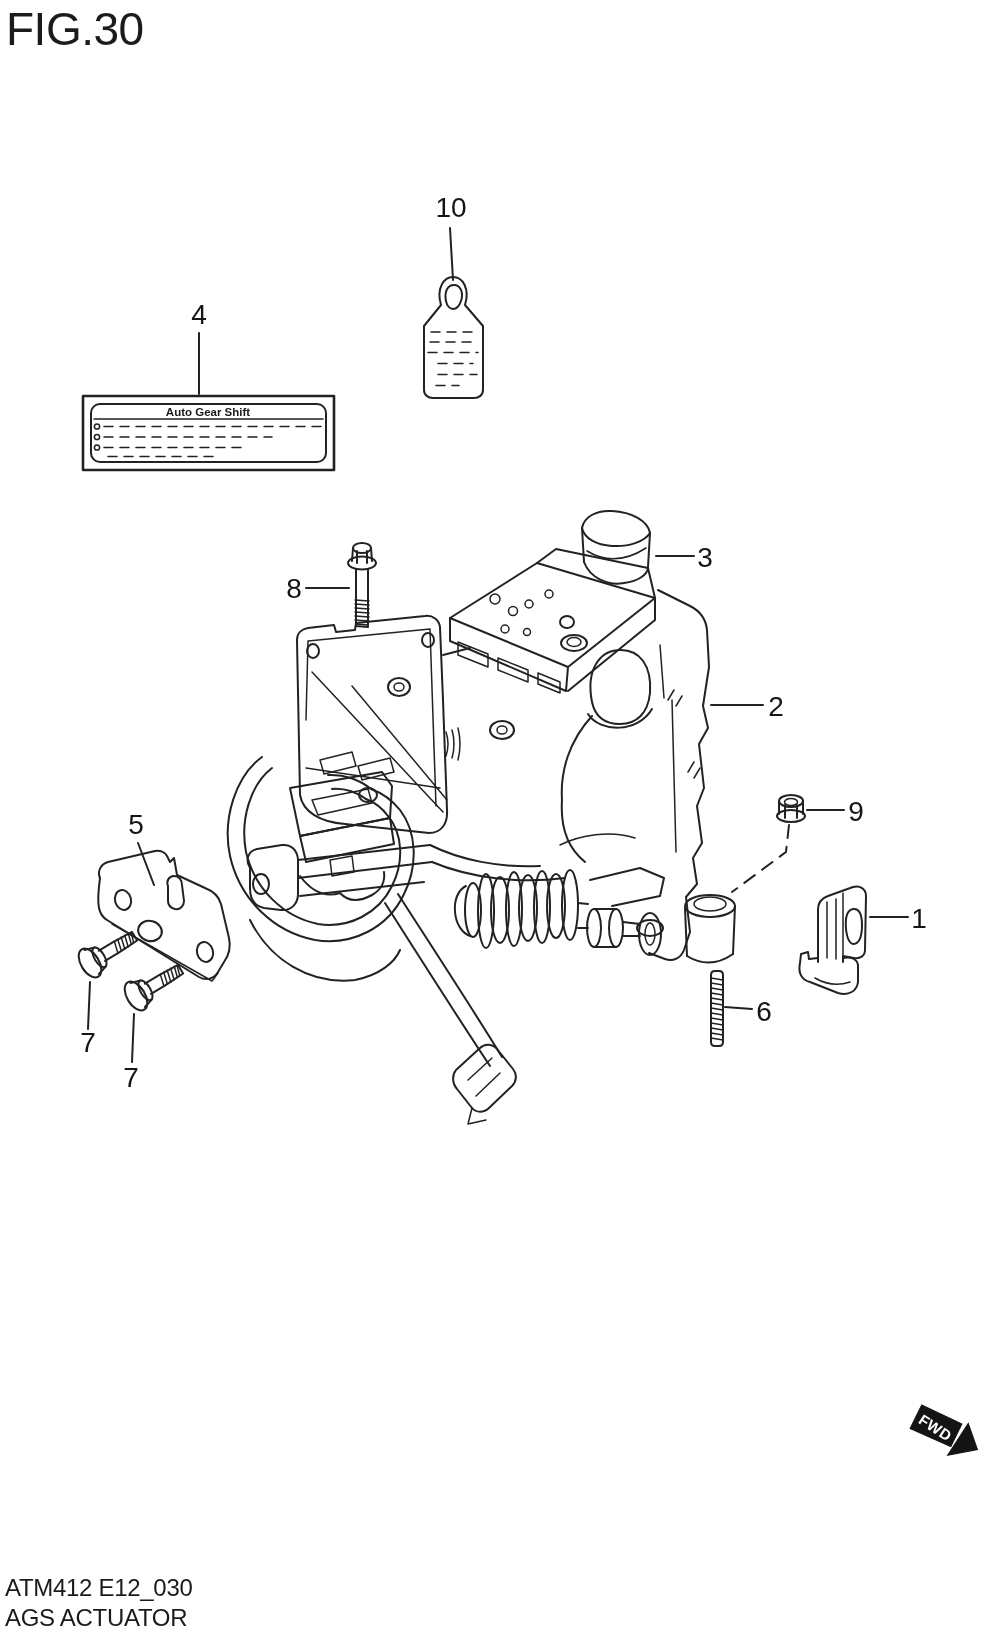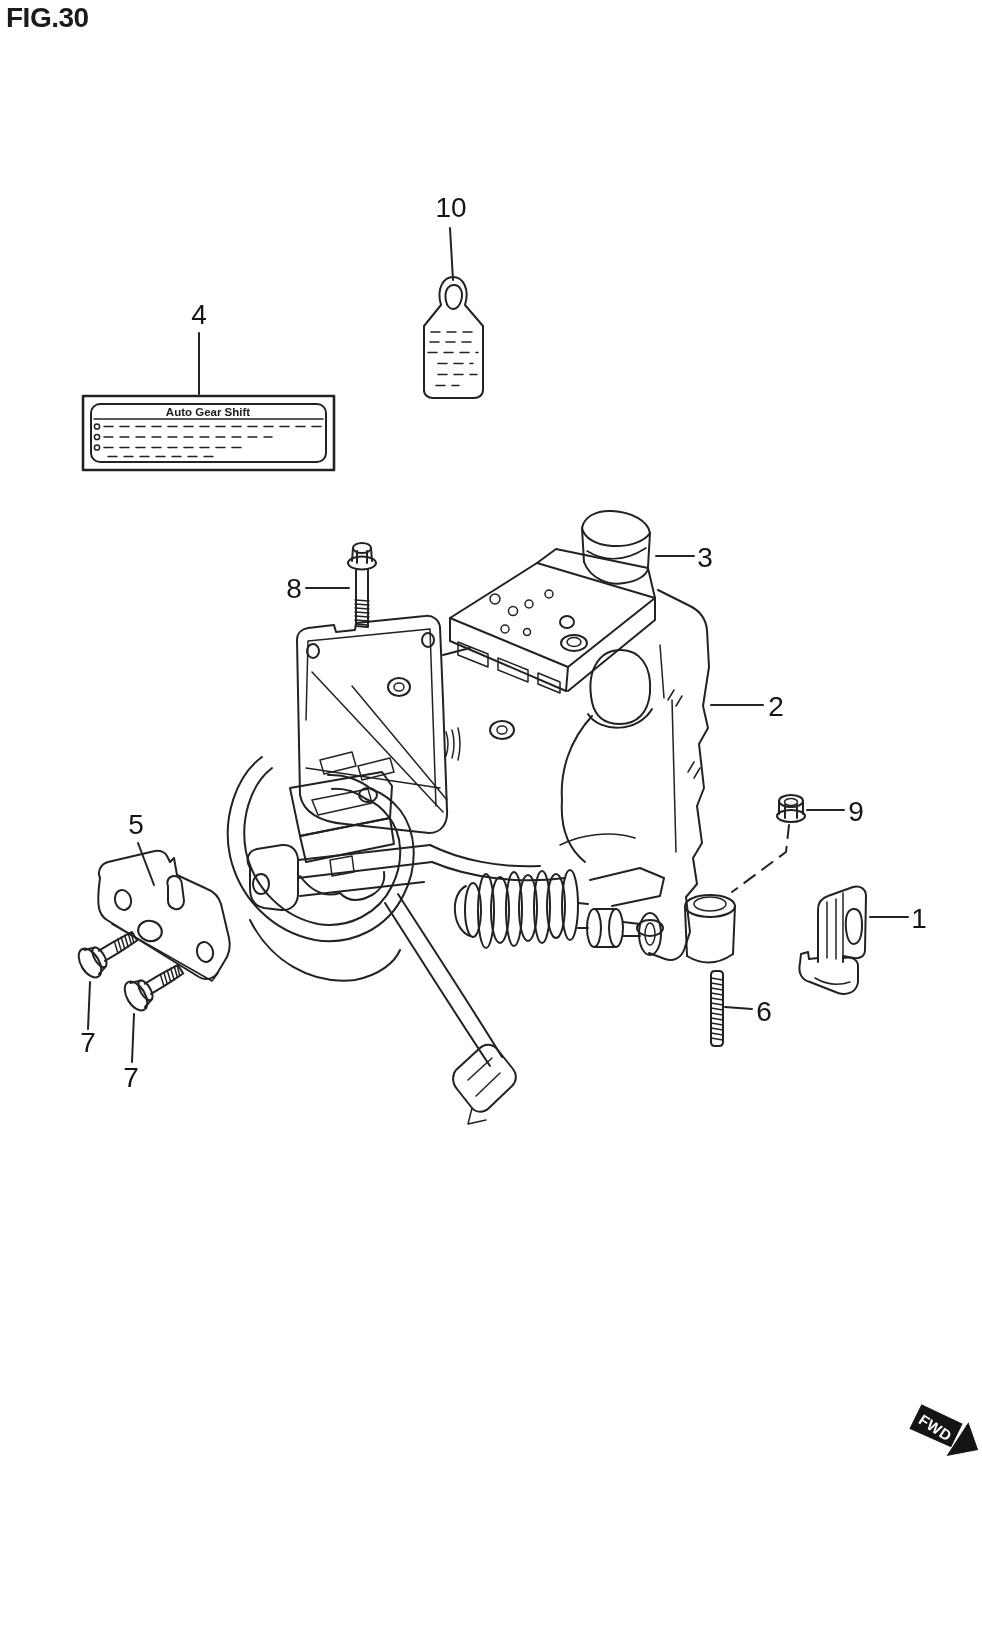--- a/index.html
+++ b/index.html
@@ -1,21 +1,21 @@
 <!DOCTYPE html>
 <html><head>
 <meta charset="utf-8">
 <style>
   html,body{margin:0;padding:0;background:#ffffff;}
   .page{
     position:relative;width:982px;height:1635px;background:#ffffff;overflow:hidden;
     font-family:"Liberation Sans", sans-serif;color:#161616;
   }
   .fig-title{
-    position:absolute;left:6px;top:2px;font-size:28px;font-weight:700;
+    position:absolute;left:6px;top:2px;font-size:46px;font-weight:400;
     letter-spacing:-0.5px;color:#1b1b1b;
   }
   .footer{position:absolute;left:5px;bottom:3px;line-height:1.22;color:#1b1b1b;}
   .footer .line{font-size:24px;letter-spacing:-0.3px;}
   svg.diagram{position:absolute;left:0;top:0;}
   svg .ln{fill:none;stroke:#222222;stroke-width:2;stroke-linecap:round;stroke-linejoin:round;}
   svg .thin{stroke-width:1.5;}
   svg .thick{stroke-width:2.6;}
   svg .dash{stroke-dasharray:9 7;}
   svg .dashdot{stroke-dasharray:13 9;}
@@ -269,13 +269,17 @@
       </g>
     </g>
 
     <g transform="translate(925,1400) rotate(33)">
       <path class="fill-dark" d="M0,6 L44,0 L47,25 L3,32 Z"></path>
       <path class="fill-dark" d="M49,-4 L71,13 L49,34 Z"></path>
       <text class="fwd" x="6" y="23">FWD</text>
     </g>
   </svg>
 
+  <div class="footer">
+    <div class="line">ATM412 E12_030</div>
+    <div class="line">AGS ACTUATOR</div>
+  </div>
 </div>
 
 </body></html>

